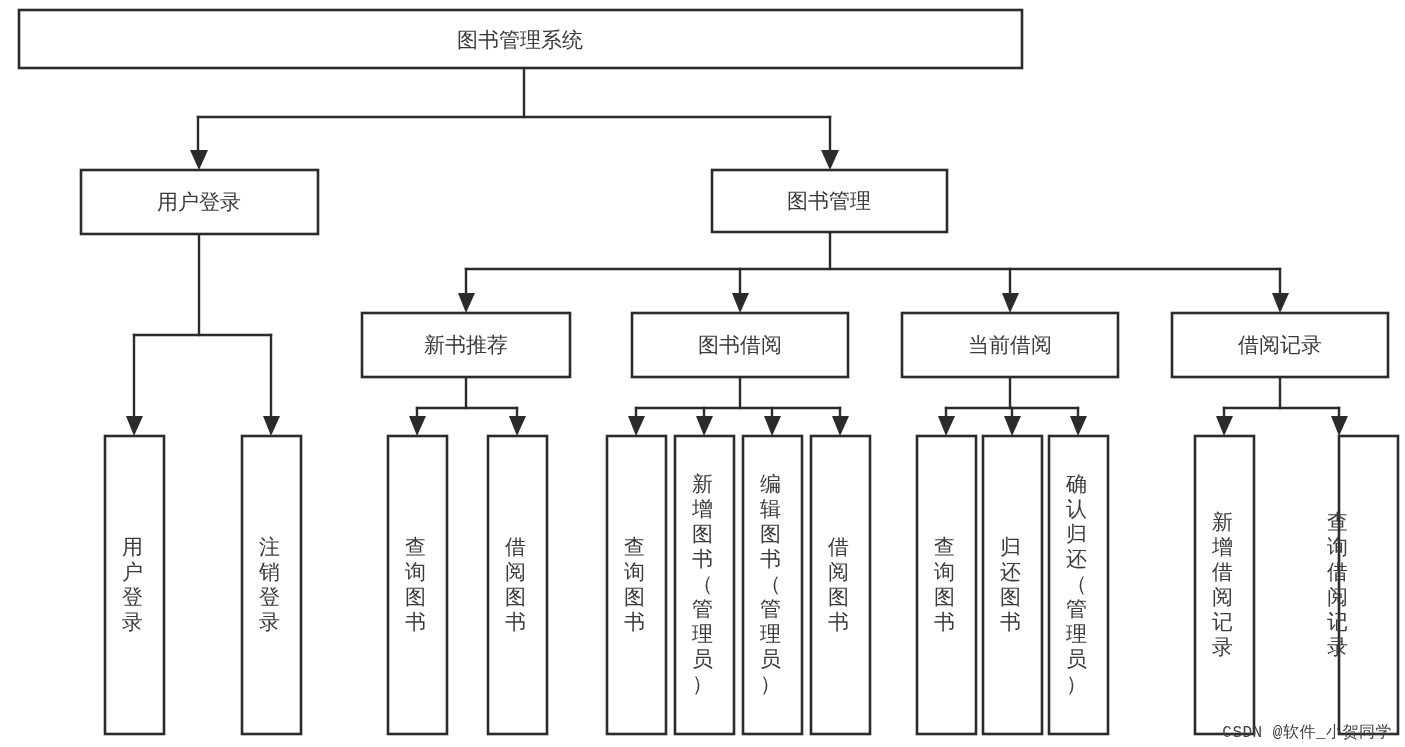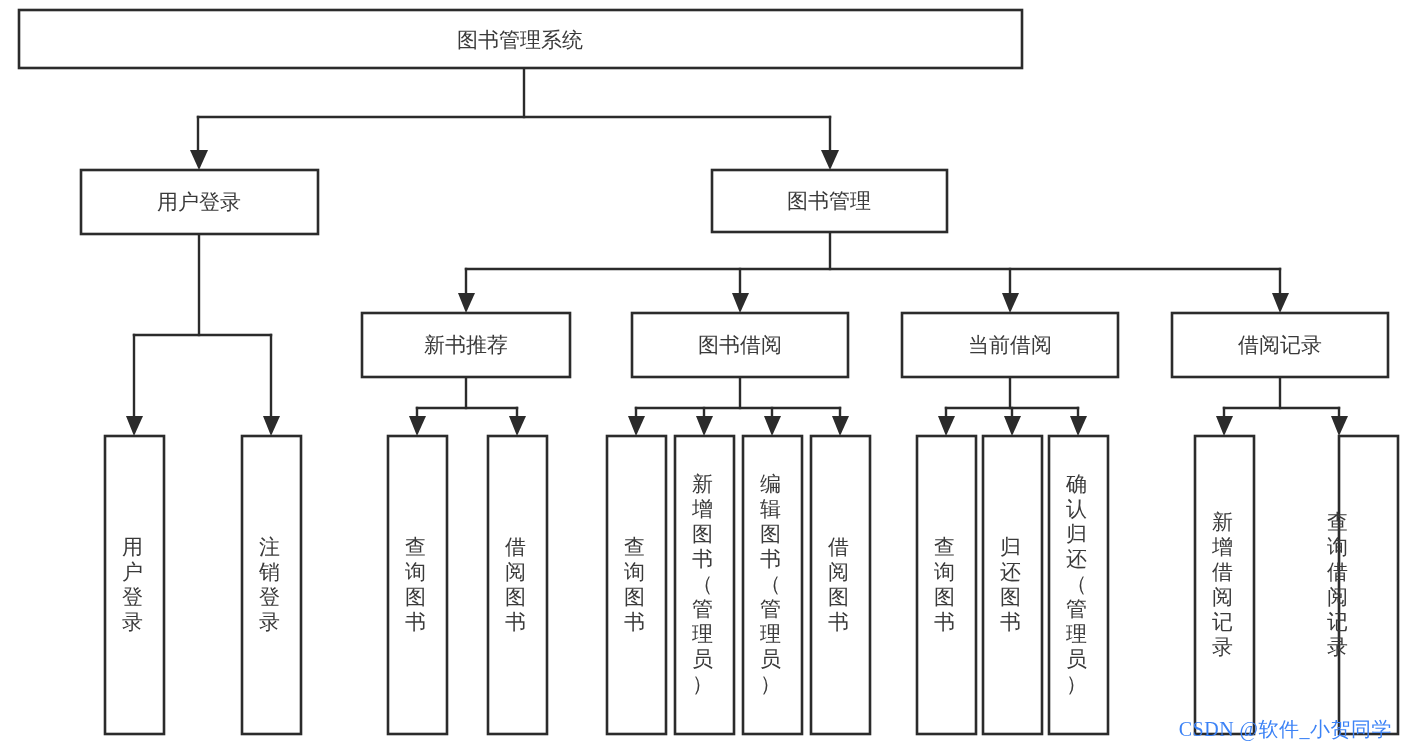--- a/index.html
+++ b/index.html
@@ -49,23 +49,23 @@
     white-space: pre;
   }
   .node-label.vertical-label {
     font-size: 21px;
     letter-spacing: 3px;
   }
   .watermark {
     position: absolute;
     right: 13px;
     bottom: 4px;
-    font-family: Liberation Serif, serif;
-    font-size: 20px;
-    color: #3b82f6;
+    font-family: Liberation Mono, monospace;
+    font-size: 16px;
+    color: #404040;
     letter-spacing: 0.5px;
     user-select: none;
     white-space: nowrap;
   }
 </style>
 </head>
 <body>
 
 <div id="diagram-root">
   <svg class="flow" viewBox="0 0 1405 747" xmlns="http://www.w3.org/2000/svg">

